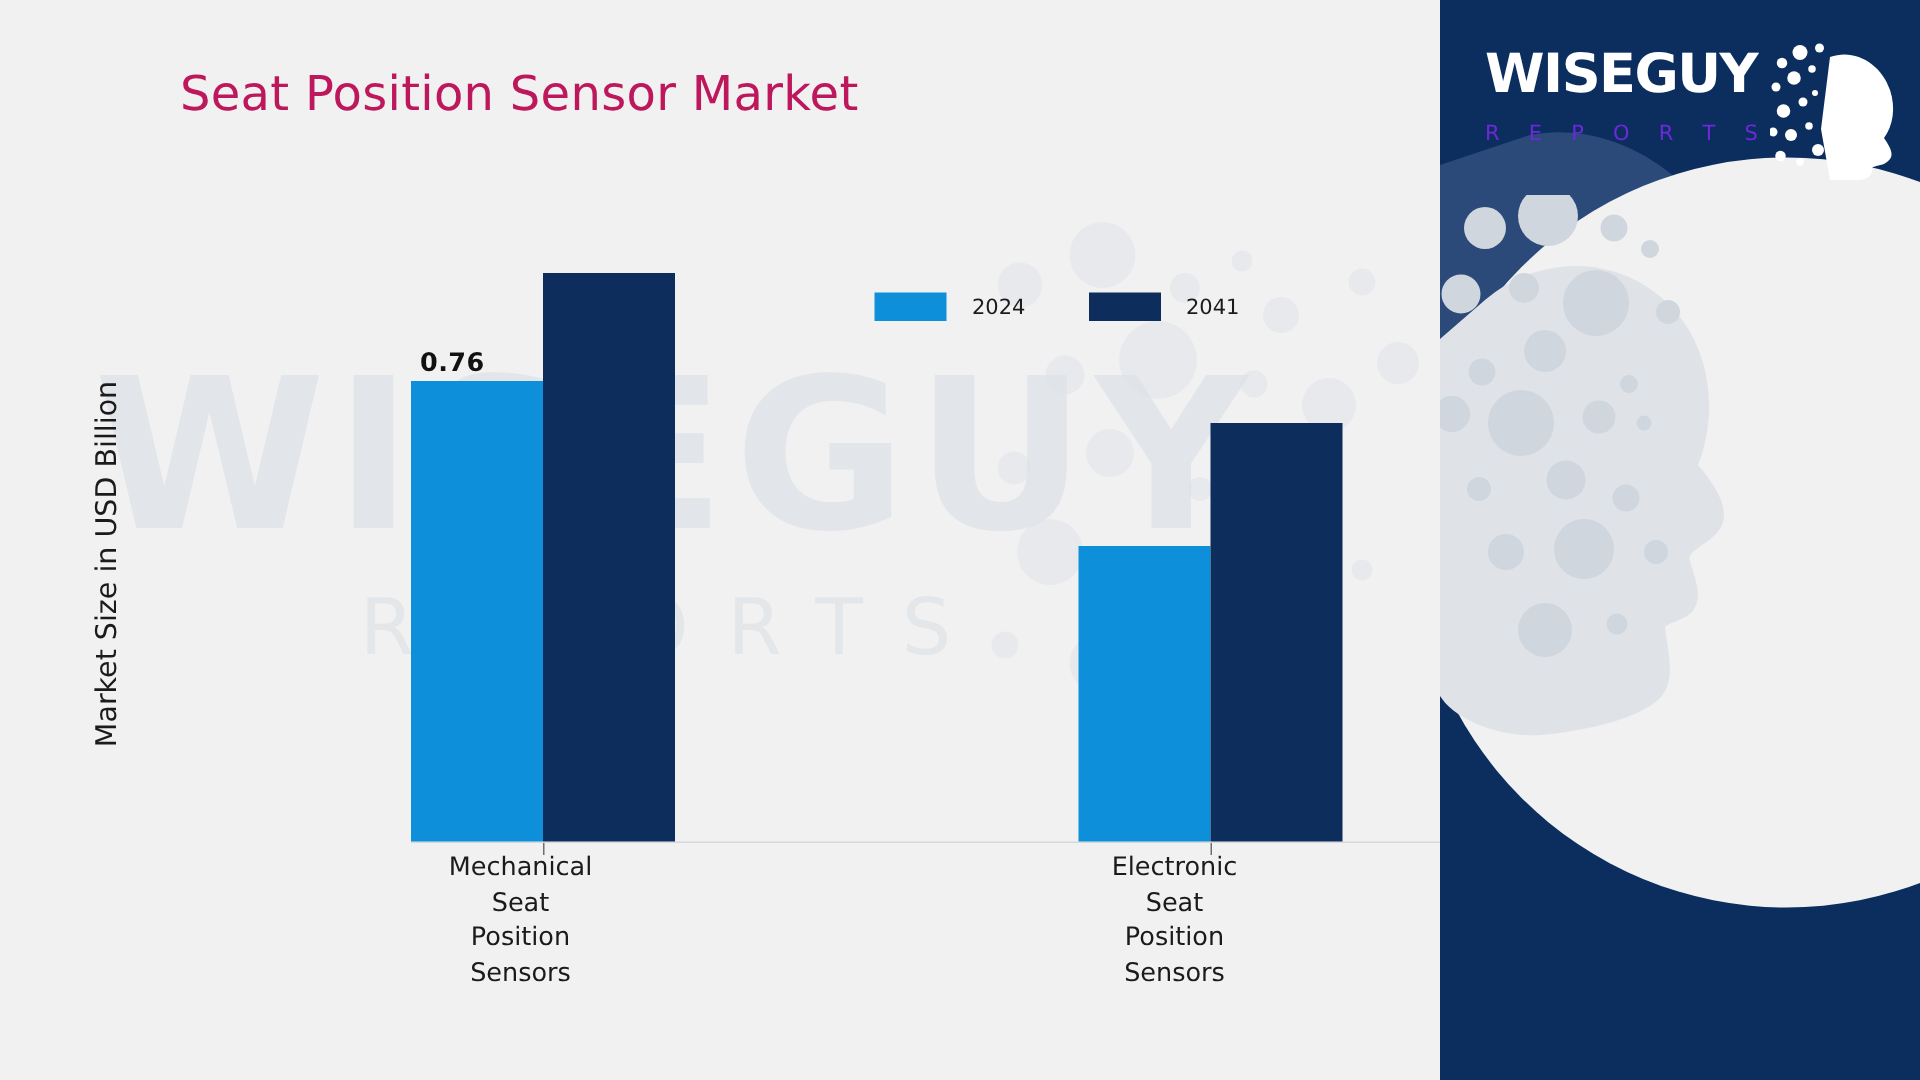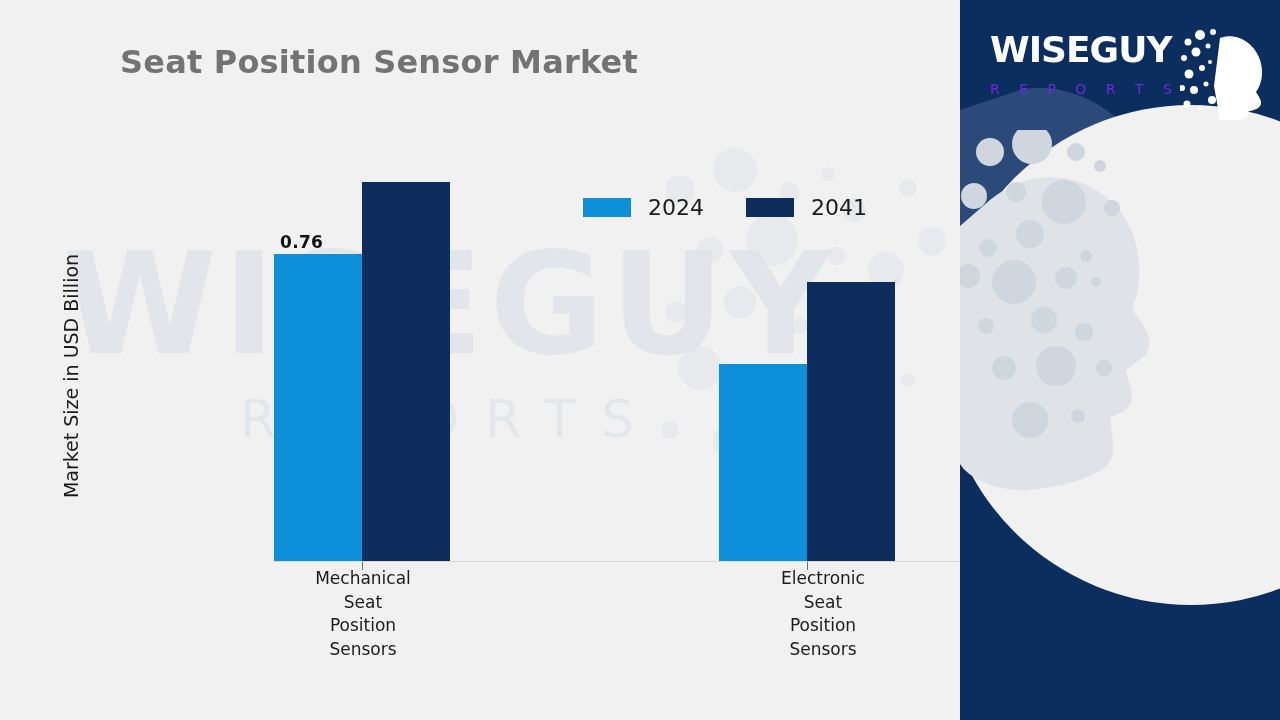--- a/index.html
+++ b/index.html
@@ -30,63 +30,63 @@
     font-size:52px; font-weight:400; letter-spacing:26px;
     color:#e4e7ea; line-height:1; margin-top:18px; white-space:nowrap;
   }
 
   
   .wm-dots{ position:absolute; right:-40px; top:130px; width:360px; height:380px; opacity:.55; }
 
   
   .title{
     position:absolute; left:120px; top:43px;
-    font-size:32px; color:#737373; font-weight:700;
+    font-size:32px; color:#be185d; font-weight:400;
     letter-spacing:.2px; white-space:nowrap;
   }
 
   
   .ylabel{
     position:absolute; left:51px; top:196px; width:40px; height:360px;
     display:flex; align-items:center; justify-content:center;
   }
   .ylabel span{
     transform:rotate(-90deg); white-space:nowrap;
     font-size:19px; color:#1b1b1b;
   }
 
   
   .legend{
     position:absolute; left:583px; top:195px;
     display:flex; align-items:center; gap:42px;
   }
   .legend-item{ display:flex; align-items:center; gap:17px; }
   .legend-swatch{ width:48px; height:19px; display:block; }
-  .legend-text{ font-size:22px; color:#1b1b1b; }
+  .legend-text{ font-size:14px; color:#1b1b1b; }
 
   
   .plot{ position:absolute; left:95px; top:150px; width:840px; height:412px; }
   .axis-line{
     position:absolute; left:179px; top:411px; width:722px; height:1px; background:#d8d8d8;
   }
   .bar{ position:absolute; bottom:1px; }
   .tick{ position:absolute; top:412px; width:1px; height:8px; background:#6e6e6e; }
 
   .bar-label{
     position:absolute; font-size:17px; font-weight:700; color:#111111;
     letter-spacing:.3px;
   }
 
   
   .cat{
     position:absolute; top:567px; width:230px; text-align:center;
     font-size:17px; line-height:23.5px; color:#1b1b1b;
   }
-  .cat-1{ left:248px;text-align:center; }
-  .cat-2{ left:708px; }
+  .cat-1{ left:232px;text-align:center; }
+  .cat-2{ left:668px; }
 
   
   .right-panel{
     position:absolute; left:960px; top:0; width:320px; height:720px;
     background:#0b2e5e; overflow:hidden;
   }
 
   
   .circle-white{
     position:absolute; left:941px; top:105px;

